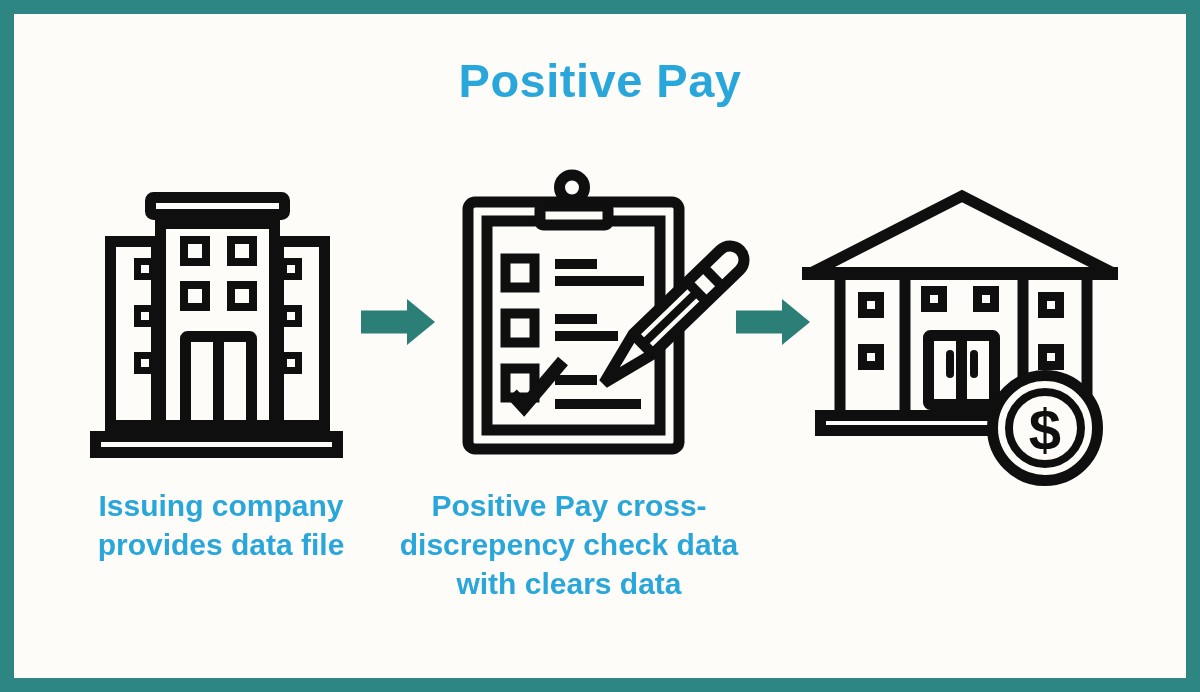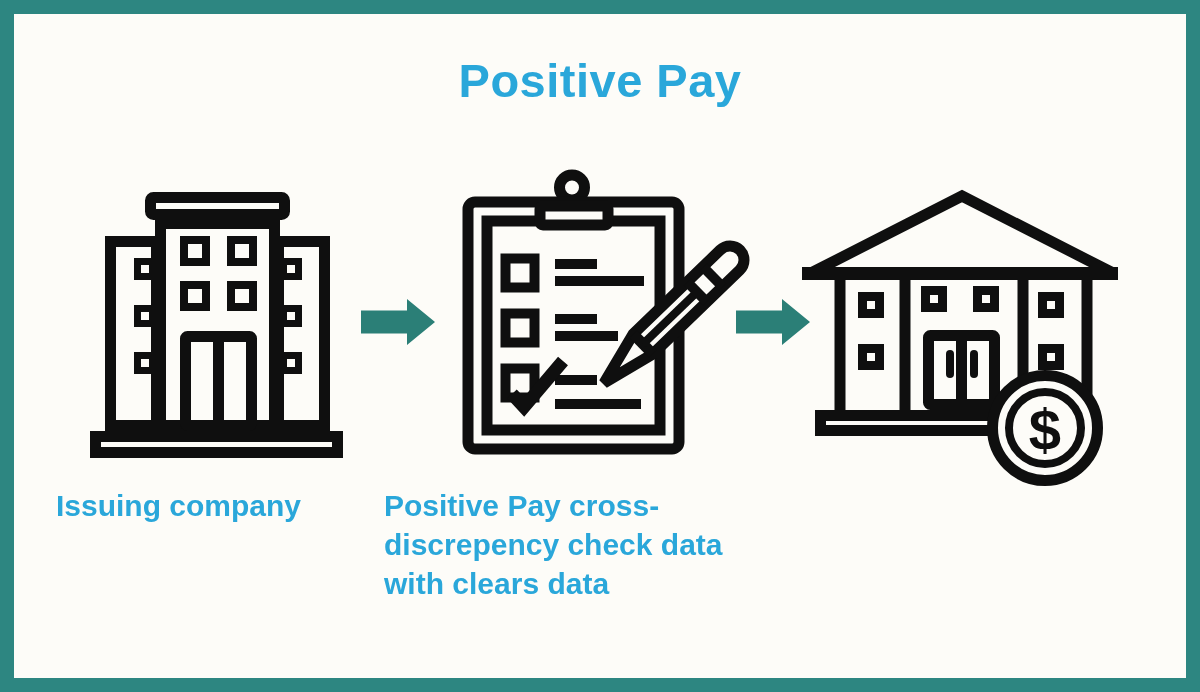--- a/index.html
+++ b/index.html
@@ -35,21 +35,21 @@
   .icon { position: absolute; }
   .icon-building  { left: 85px;  top: 192px; width: 258px; height: 268px; }
   .icon-clipboard { left: 460px; top: 168px; width: 300px; height: 300px; }
   .icon-bank      { left: 800px; top: 188px; width: 320px; height: 300px; }
   .arrow { position: absolute; width: 75px; height: 48px; }
   .arrow-1 { left: 361px; top: 298px; }
   .arrow-2 { left: 736px; top: 298px; }
   .caption {
     position: absolute;
     top: 486px;
-    text-align: left;
+    text-align: center;
     font-size: 30px;
     line-height: 39px;
     font-weight: bold;
     color: #2AA7DA;
   }
   .caption-1 { left: 56px;  width: 330px; }
   .caption-2 { left: 384px; width: 370px; }
   .caption-3 { left: 791px; width: 334px; }
 </style>
 </head>
@@ -169,20 +169,21 @@
       <g>
         <circle cx="245" cy="240" r="52.5" fill="#FDFCF8"></circle>
         <circle cx="245" cy="240" r="36" stroke-width="8"></circle>
         <text x="245" y="241" text-anchor="middle" dominant-baseline="central" font-size="58" font-weight="bold" fill="#0F0F0F" stroke="none" font-family="'Liberation Sans', sans-serif">$</text>
       </g>
     </g>
   </svg>
 
   <div class="caption caption-1">
     <div>Issuing company</div>
+    <div>provides data file</div>
   </div>
 
   <div class="caption caption-2">
     <div>Positive Pay cross-</div>
     <div>discrepency check data</div>
     <div>with clears data</div>
   </div>
 
 
 </div>

